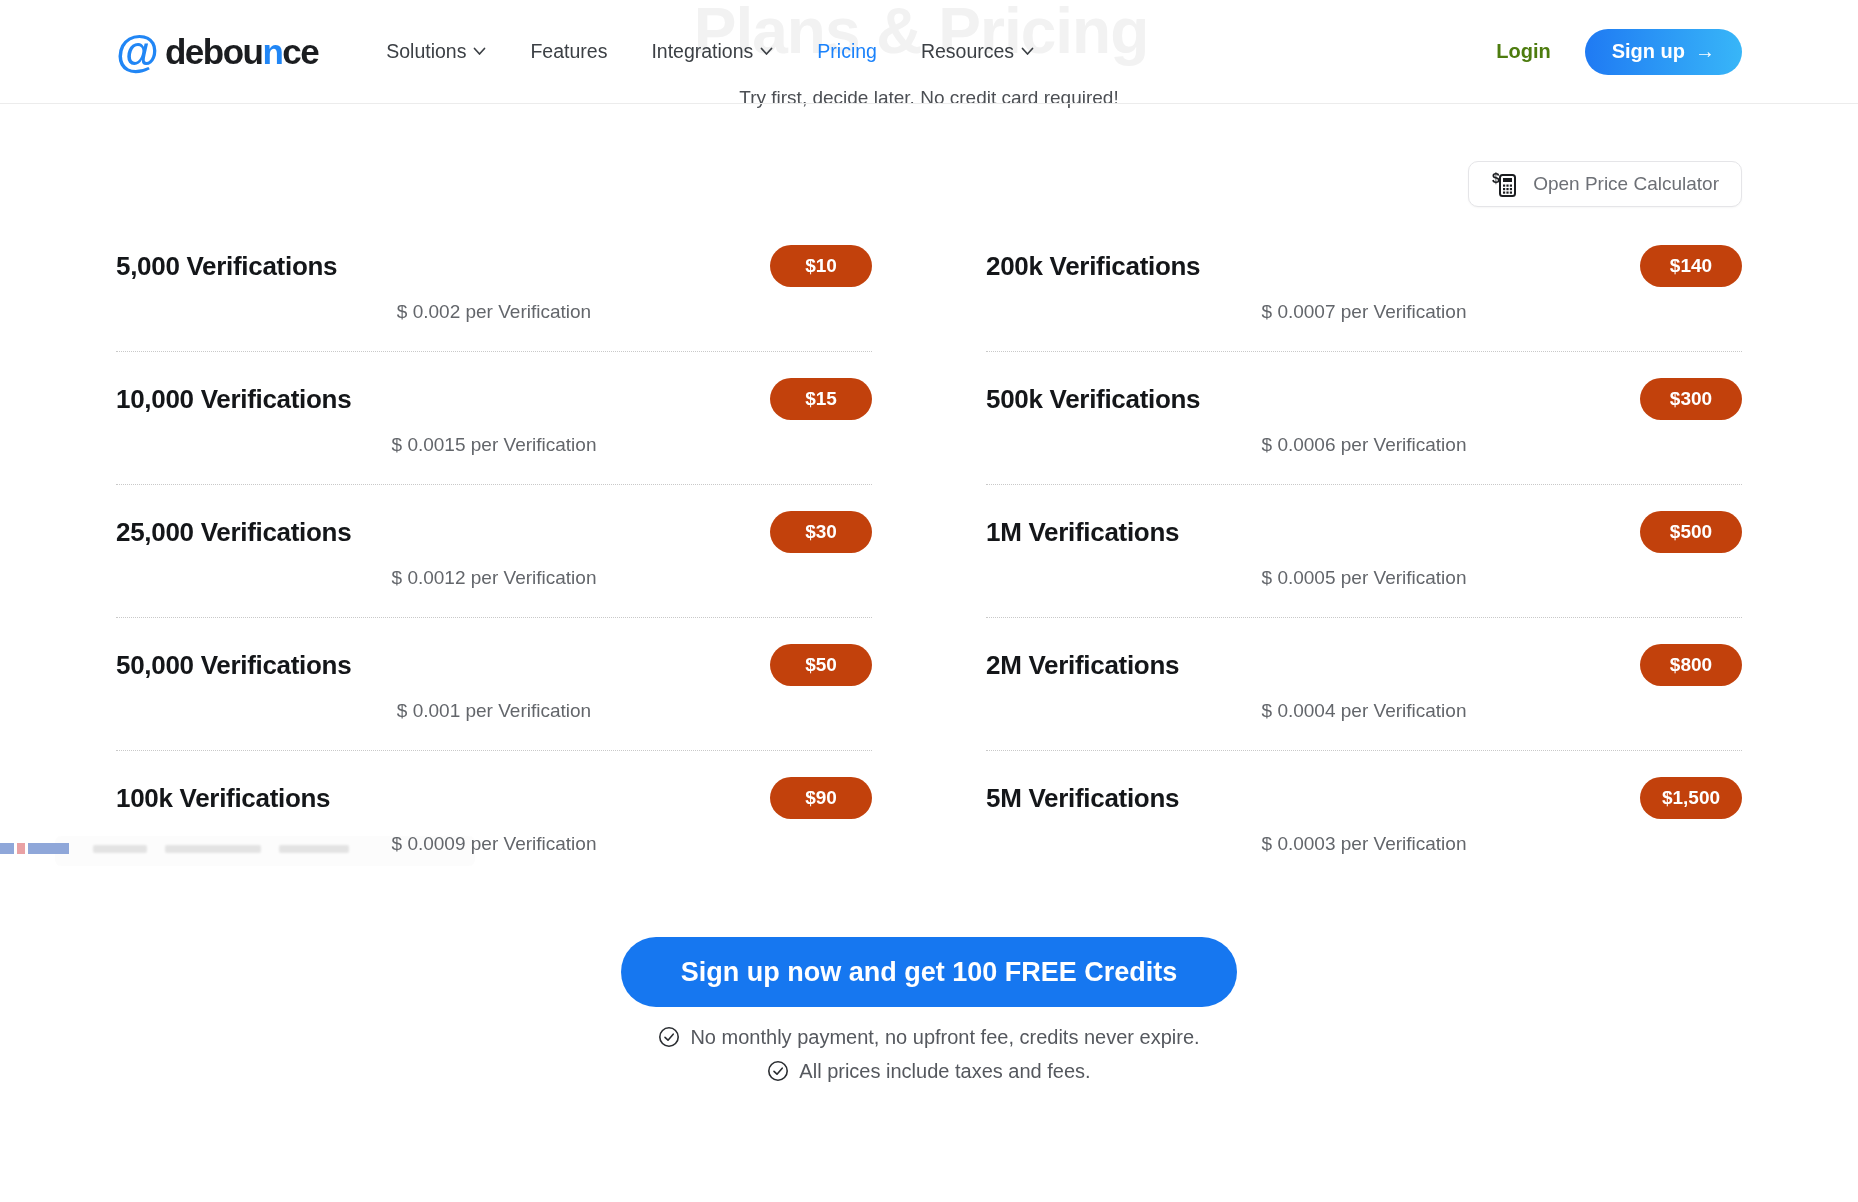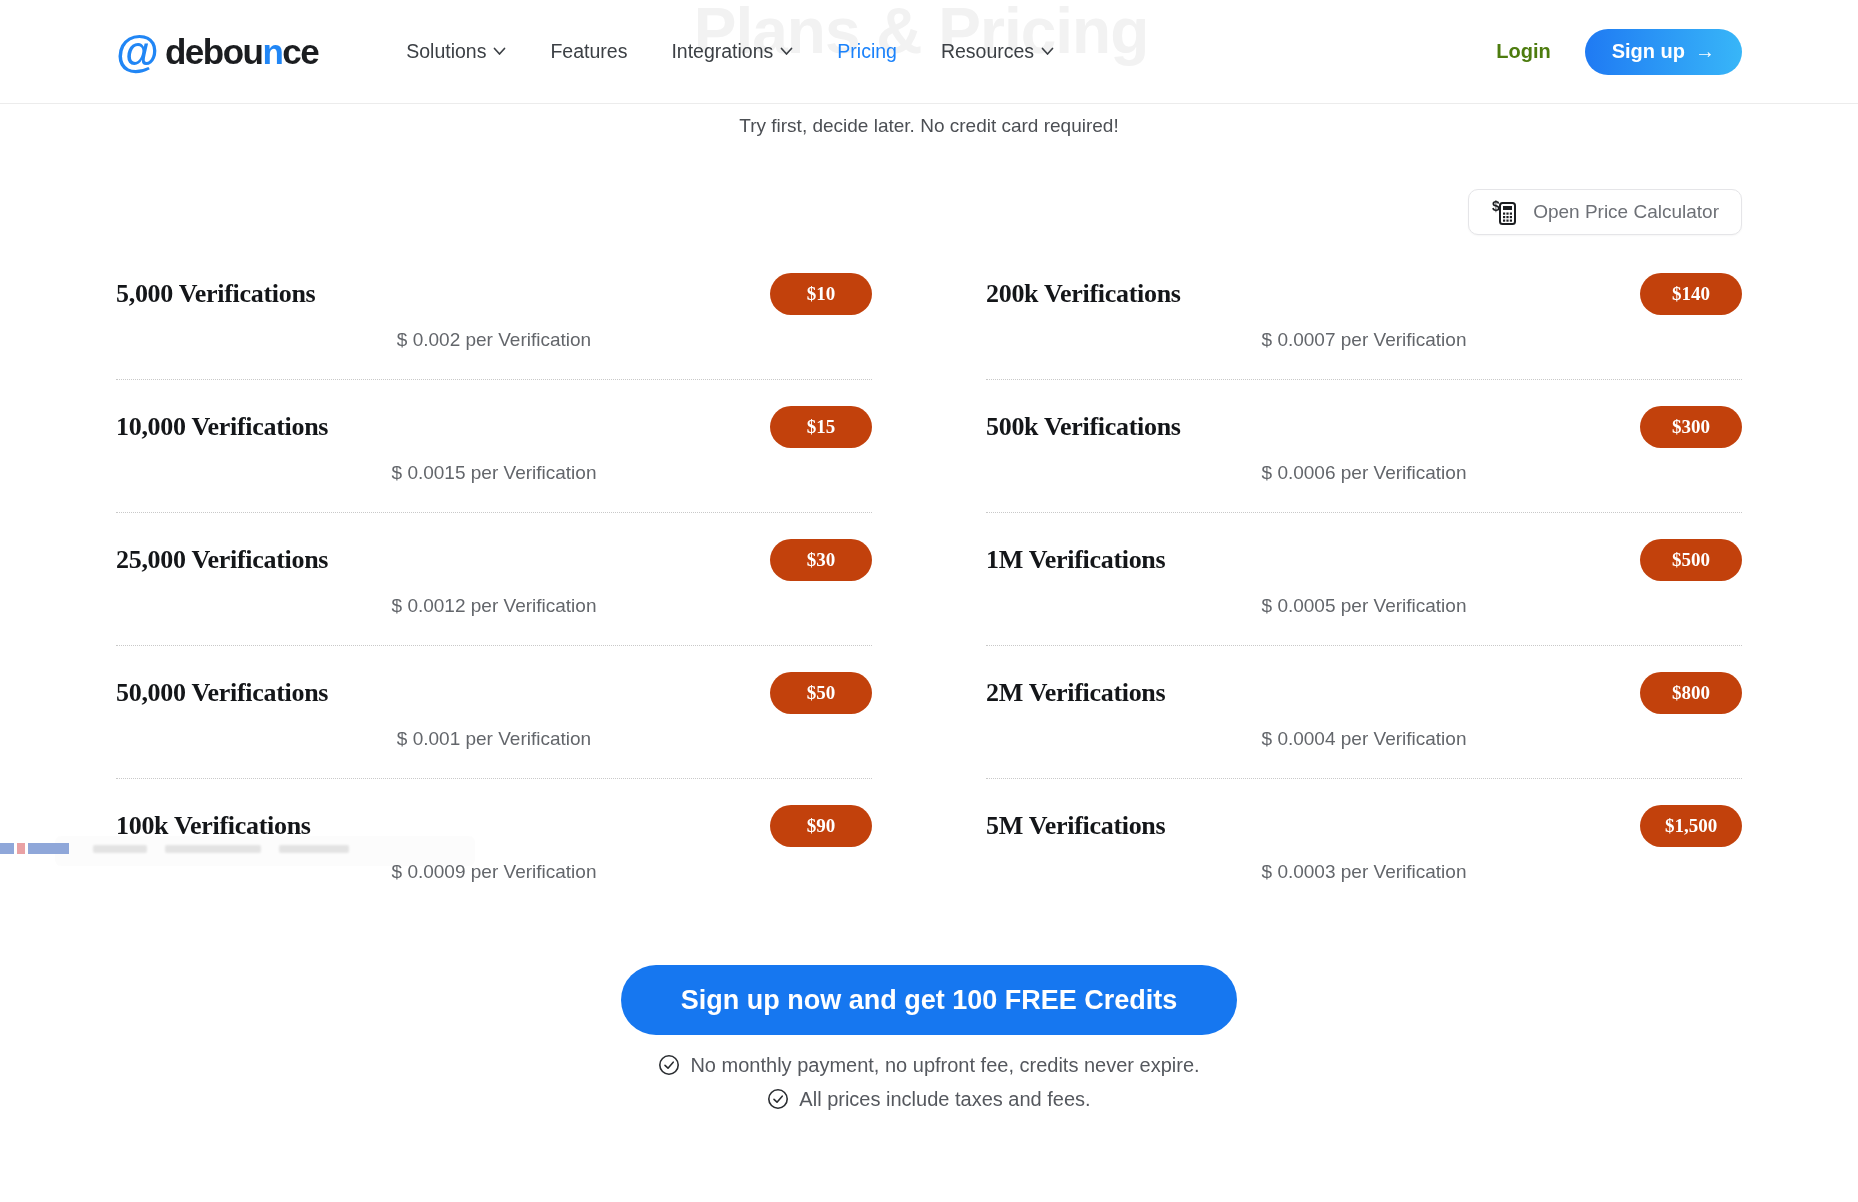--- a/index.html
+++ b/index.html
@@ -45,42 +45,42 @@
   .logo-at {
     font-size: 44px; font-weight: 700; line-height: 44px;
     color: #2186f5;
   }
   .logo-word {
     font-size: 35px; font-weight: 700; letter-spacing: -1.5px;
     color: #1b1d20;
   }
   .logo-word .accent { color: #2186f5; }
 
-  .nav { display: flex; align-items: center; gap: 44px; margin-left: 88px; }
+  .nav { display: flex; align-items: center; gap: 44px; margin-left: 68px; }
   .nav-item {
     display: flex; align-items: center; gap: 7px;
     font-size: 19.5px; color: #3c4045; cursor: pointer; white-space: nowrap;
   }
   .nav-item.active { color: #1a82fb; }
   .chev { display: inline-block; }
 
   .header-right { margin-left: auto; display: flex; align-items: center; gap: 34px; }
   .login-link { font-size: 20px; font-weight: 700; color: #4d7c0f; cursor: pointer; margin-left: 8px; }
   .signup-btn {
     display: inline-flex; align-items: center; justify-content: center; gap: 10px;
     height: 46px; padding: 0 27px;
     border: none; border-radius: 23px;
     background: linear-gradient(90deg, #1f7af3 0%, #38b6f8 100%);
     color: #ffffff; font-size: 20px; font-weight: 700;
     font-family: "Liberation Sans", sans-serif;
     cursor: pointer;
   }
 
   
-  .main { position: relative; z-index: 2; padding-top: 104px; }
+  .main { position: relative; z-index: 2; padding-top: 76px; }
 
   .subtitle {
     text-align: center;
     font-size: 19px;
     color: #4c4f54;
     margin-top: 11px;
   }
 
   .calc-row { display: flex; justify-content: flex-end; margin-top: 52px; }
   .calc-btn {
@@ -93,21 +93,21 @@
     font-size: 19px; color: #6d7076;
     font-family: "Liberation Sans", sans-serif;
     cursor: pointer;
   }
 
   .plans { display: flex; gap: 114px; margin-top: 38px; }
   .plan-col { flex: 1; min-width: 0; }
   .plan-item { padding: 26px 0 28px; border-bottom: 1px dotted #c9c9c9; }
   .plan-col .plan-item:first-child { padding-top: 0; }
   .plan-col .plan-item:last-child { border-bottom: none; }
-  .plan-head { display: flex; justify-content: space-between; align-items: center; font-family: Liberation Serif, serif; }
+  .plan-head { display: flex; justify-content: space-between; align-items: center; }
   .plan-name {
     font-size: 26px; font-weight: 700; letter-spacing: -0.3px; color: #141619;
   }
   .price-pill {
     min-width: 102px; height: 42px; padding: 0 20px;
     display: inline-flex; align-items: center; justify-content: center;
     border-radius: 22px;
     background: #c2410c;
     color: #ffffff; font-size: 19px; font-weight: 700;
     cursor: pointer; white-space: nowrap;

